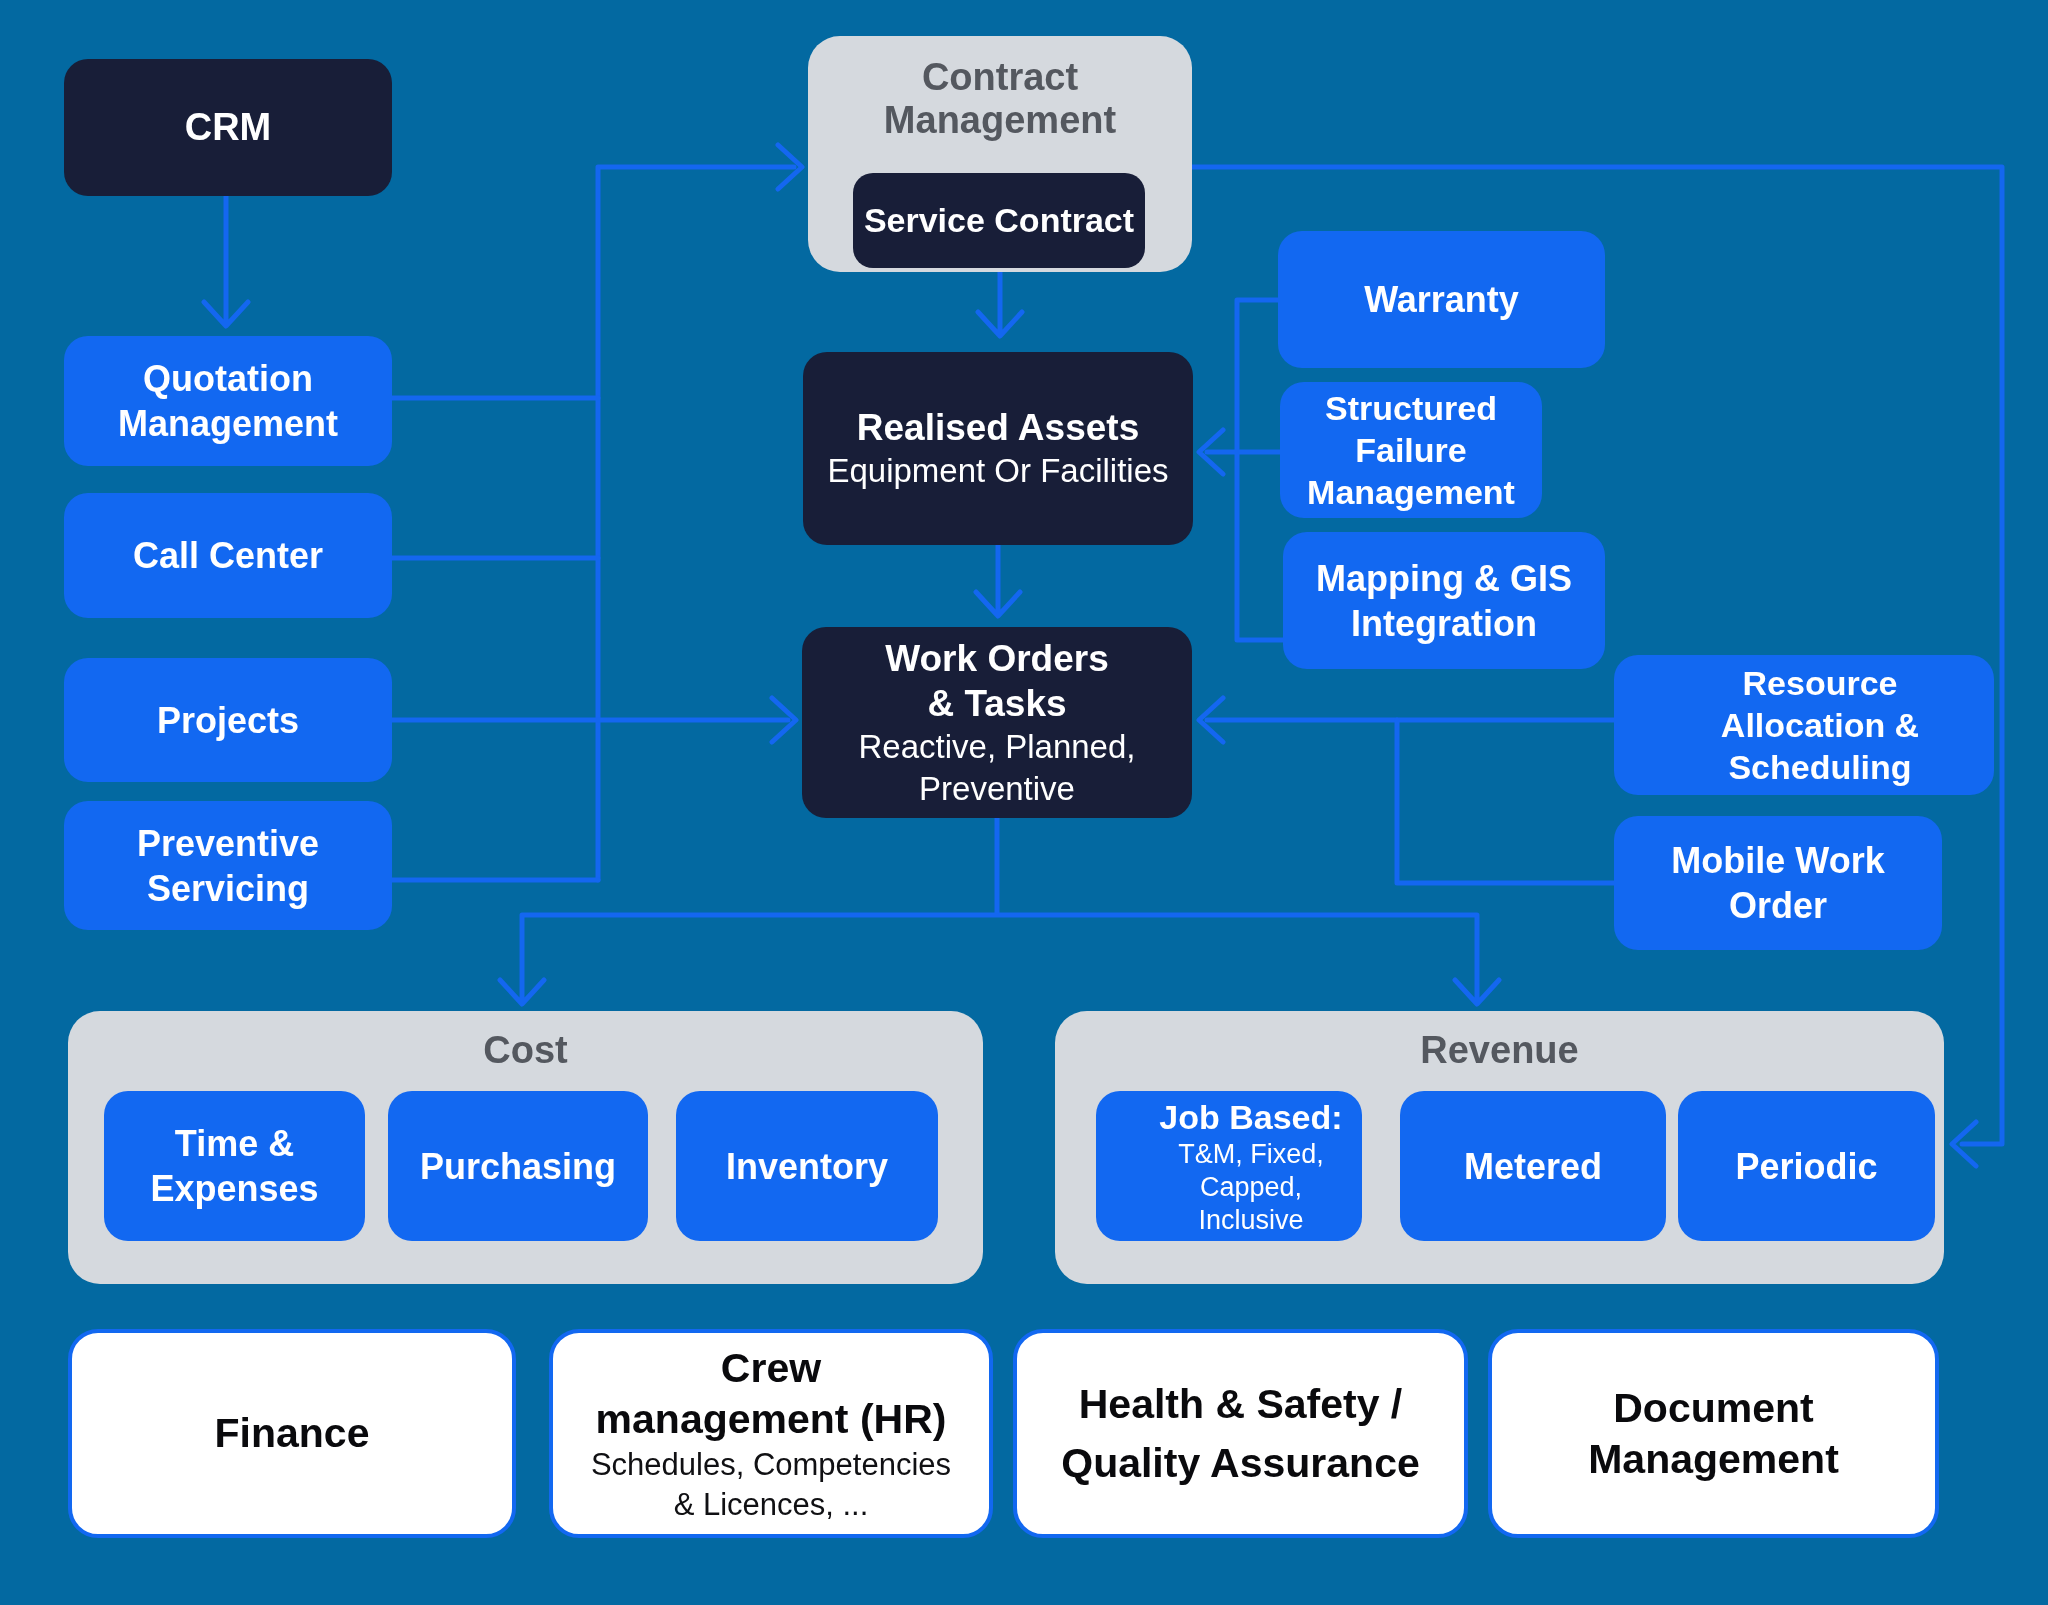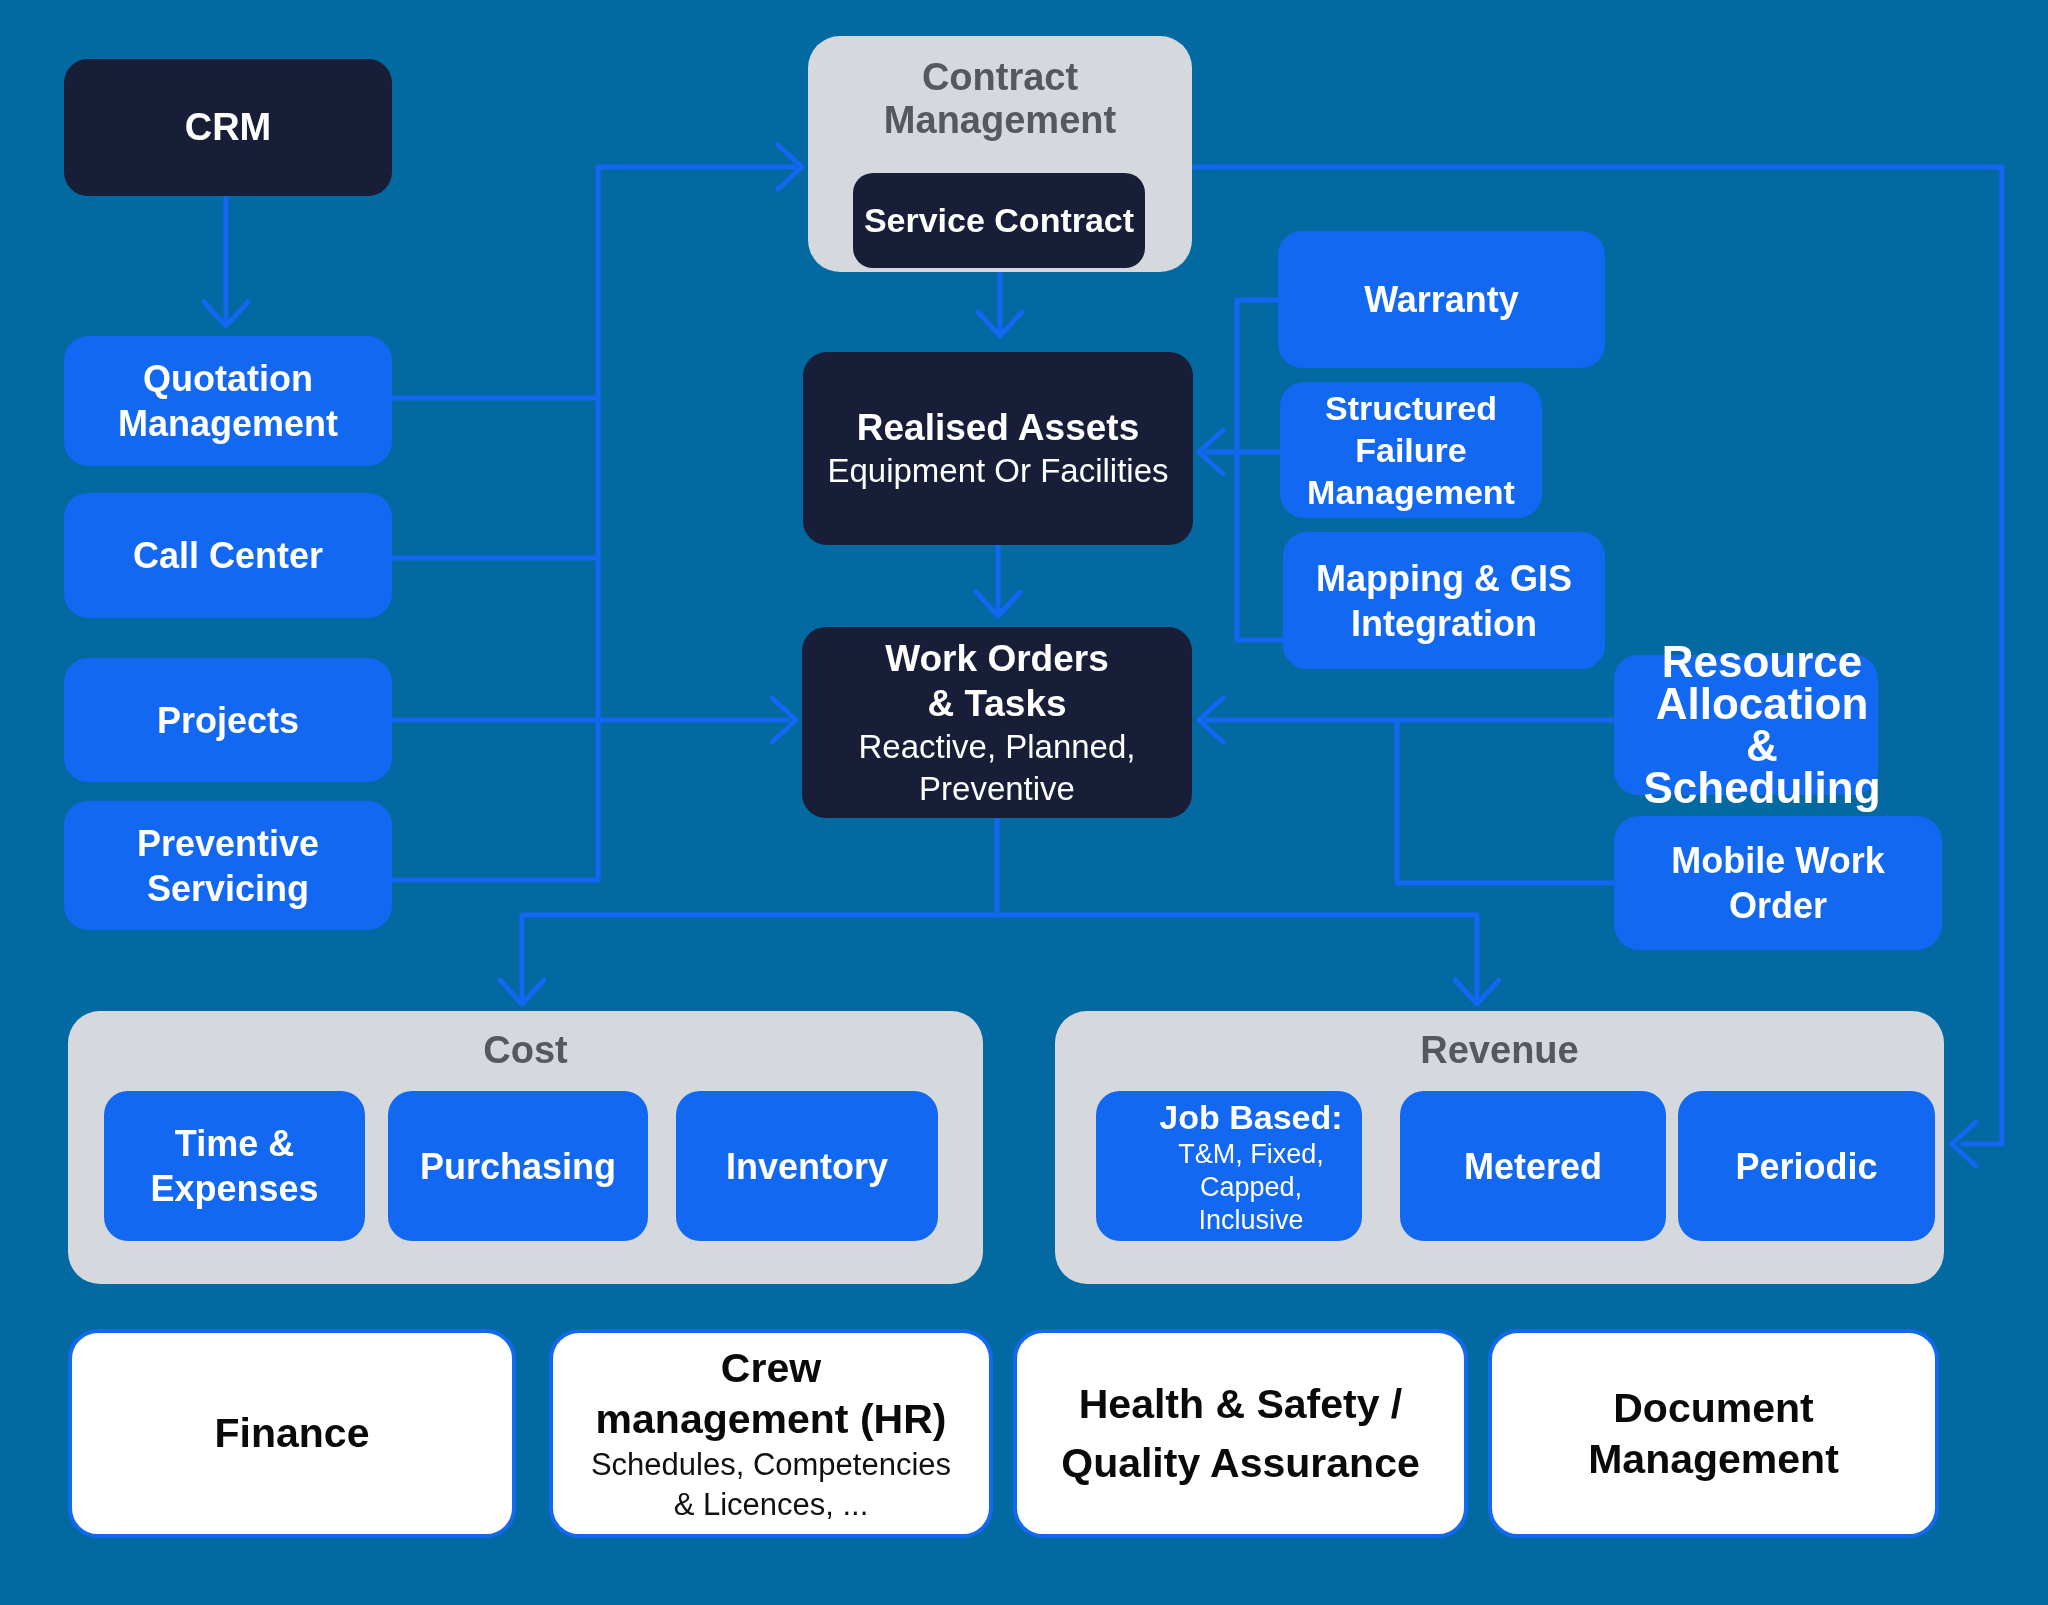--- a/index.html
+++ b/index.html
@@ -35,22 +35,22 @@
   #contract-group .group-title{top:20px;}
   #service-contract{left:853px;top:173px;width:292px;height:95px;font-size:34px;border-radius:20px;}
 
   #realised{left:803px;top:352px;width:390px;height:193px;font-size:37px;}
   #work-orders{left:802px;top:627px;width:390px;height:191px;font-size:37px;}
 
   #warranty{left:1278px;top:231px;width:327px;height:137px;}
   #sfm{left:1280px;top:382px;width:262px;height:136px;font-size:34px;line-height:42px;}
   #mapping{left:1283px;top:532px;width:322px;height:137px;}
 
-  #resource{left:1614px;top:655px;width:264px;height:140px;font-size:44px;line-height:42px;padding-left:32px;}
-  #mobile{left:1614px;top:816px;width:328px;height:134px;border-radius:25px;}
+  #resource{left:1614px;top:655px;width:380px;height:140px;font-size:34px;line-height:42px;padding-left:32px;}
+  #mobile{left:1614px;top:816px;width:328px;height:134px;}
 
   #cost-group{left:68px;top:1011px;width:915px;height:273px;}
   #time-expenses{left:104px;top:1091px;width:261px;height:150px;}
   #purchasing{left:388px;top:1091px;width:260px;height:150px;}
   #inventory{left:676px;top:1091px;width:262px;height:150px;}
 
   #revenue-group{left:1055px;top:1011px;width:889px;height:273px;}
   #job-based{left:1096px;top:1091px;width:266px;height:150px;font-size:34px;line-height:42px;padding-left:44px;}
   #metered{left:1400px;top:1091px;width:266px;height:150px;}
   #periodic{left:1678px;top:1091px;width:257px;height:150px;}

